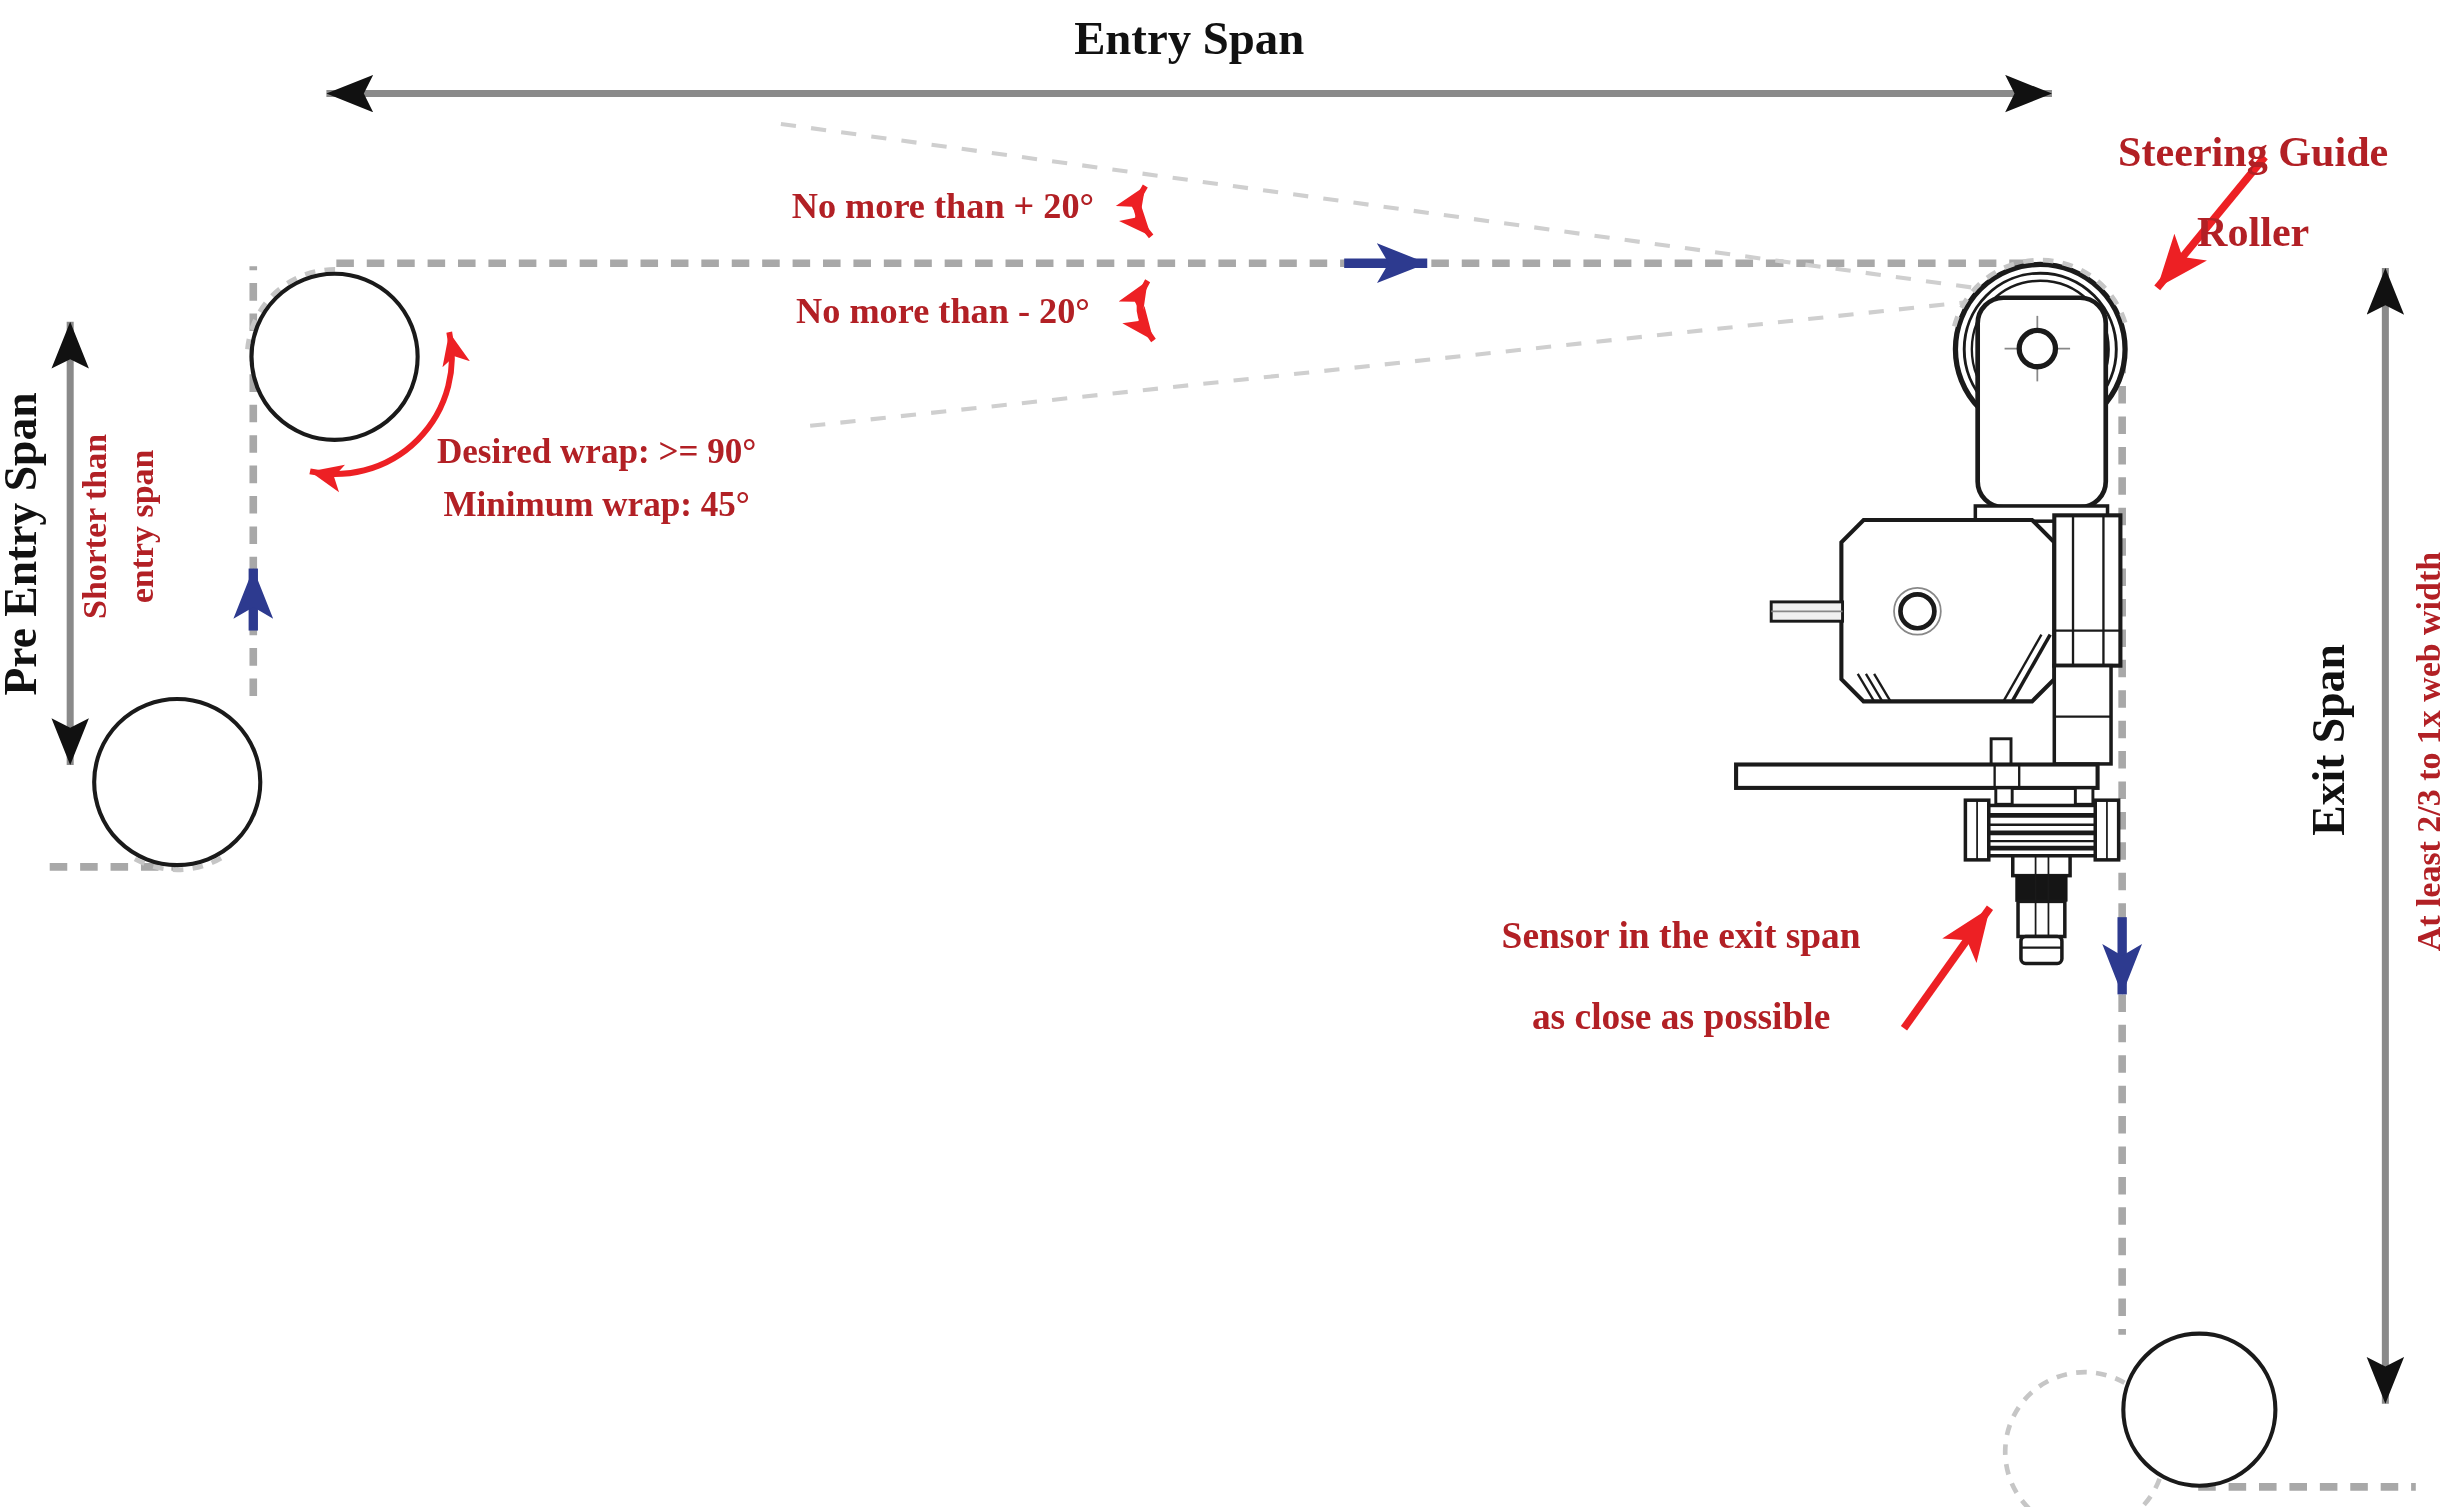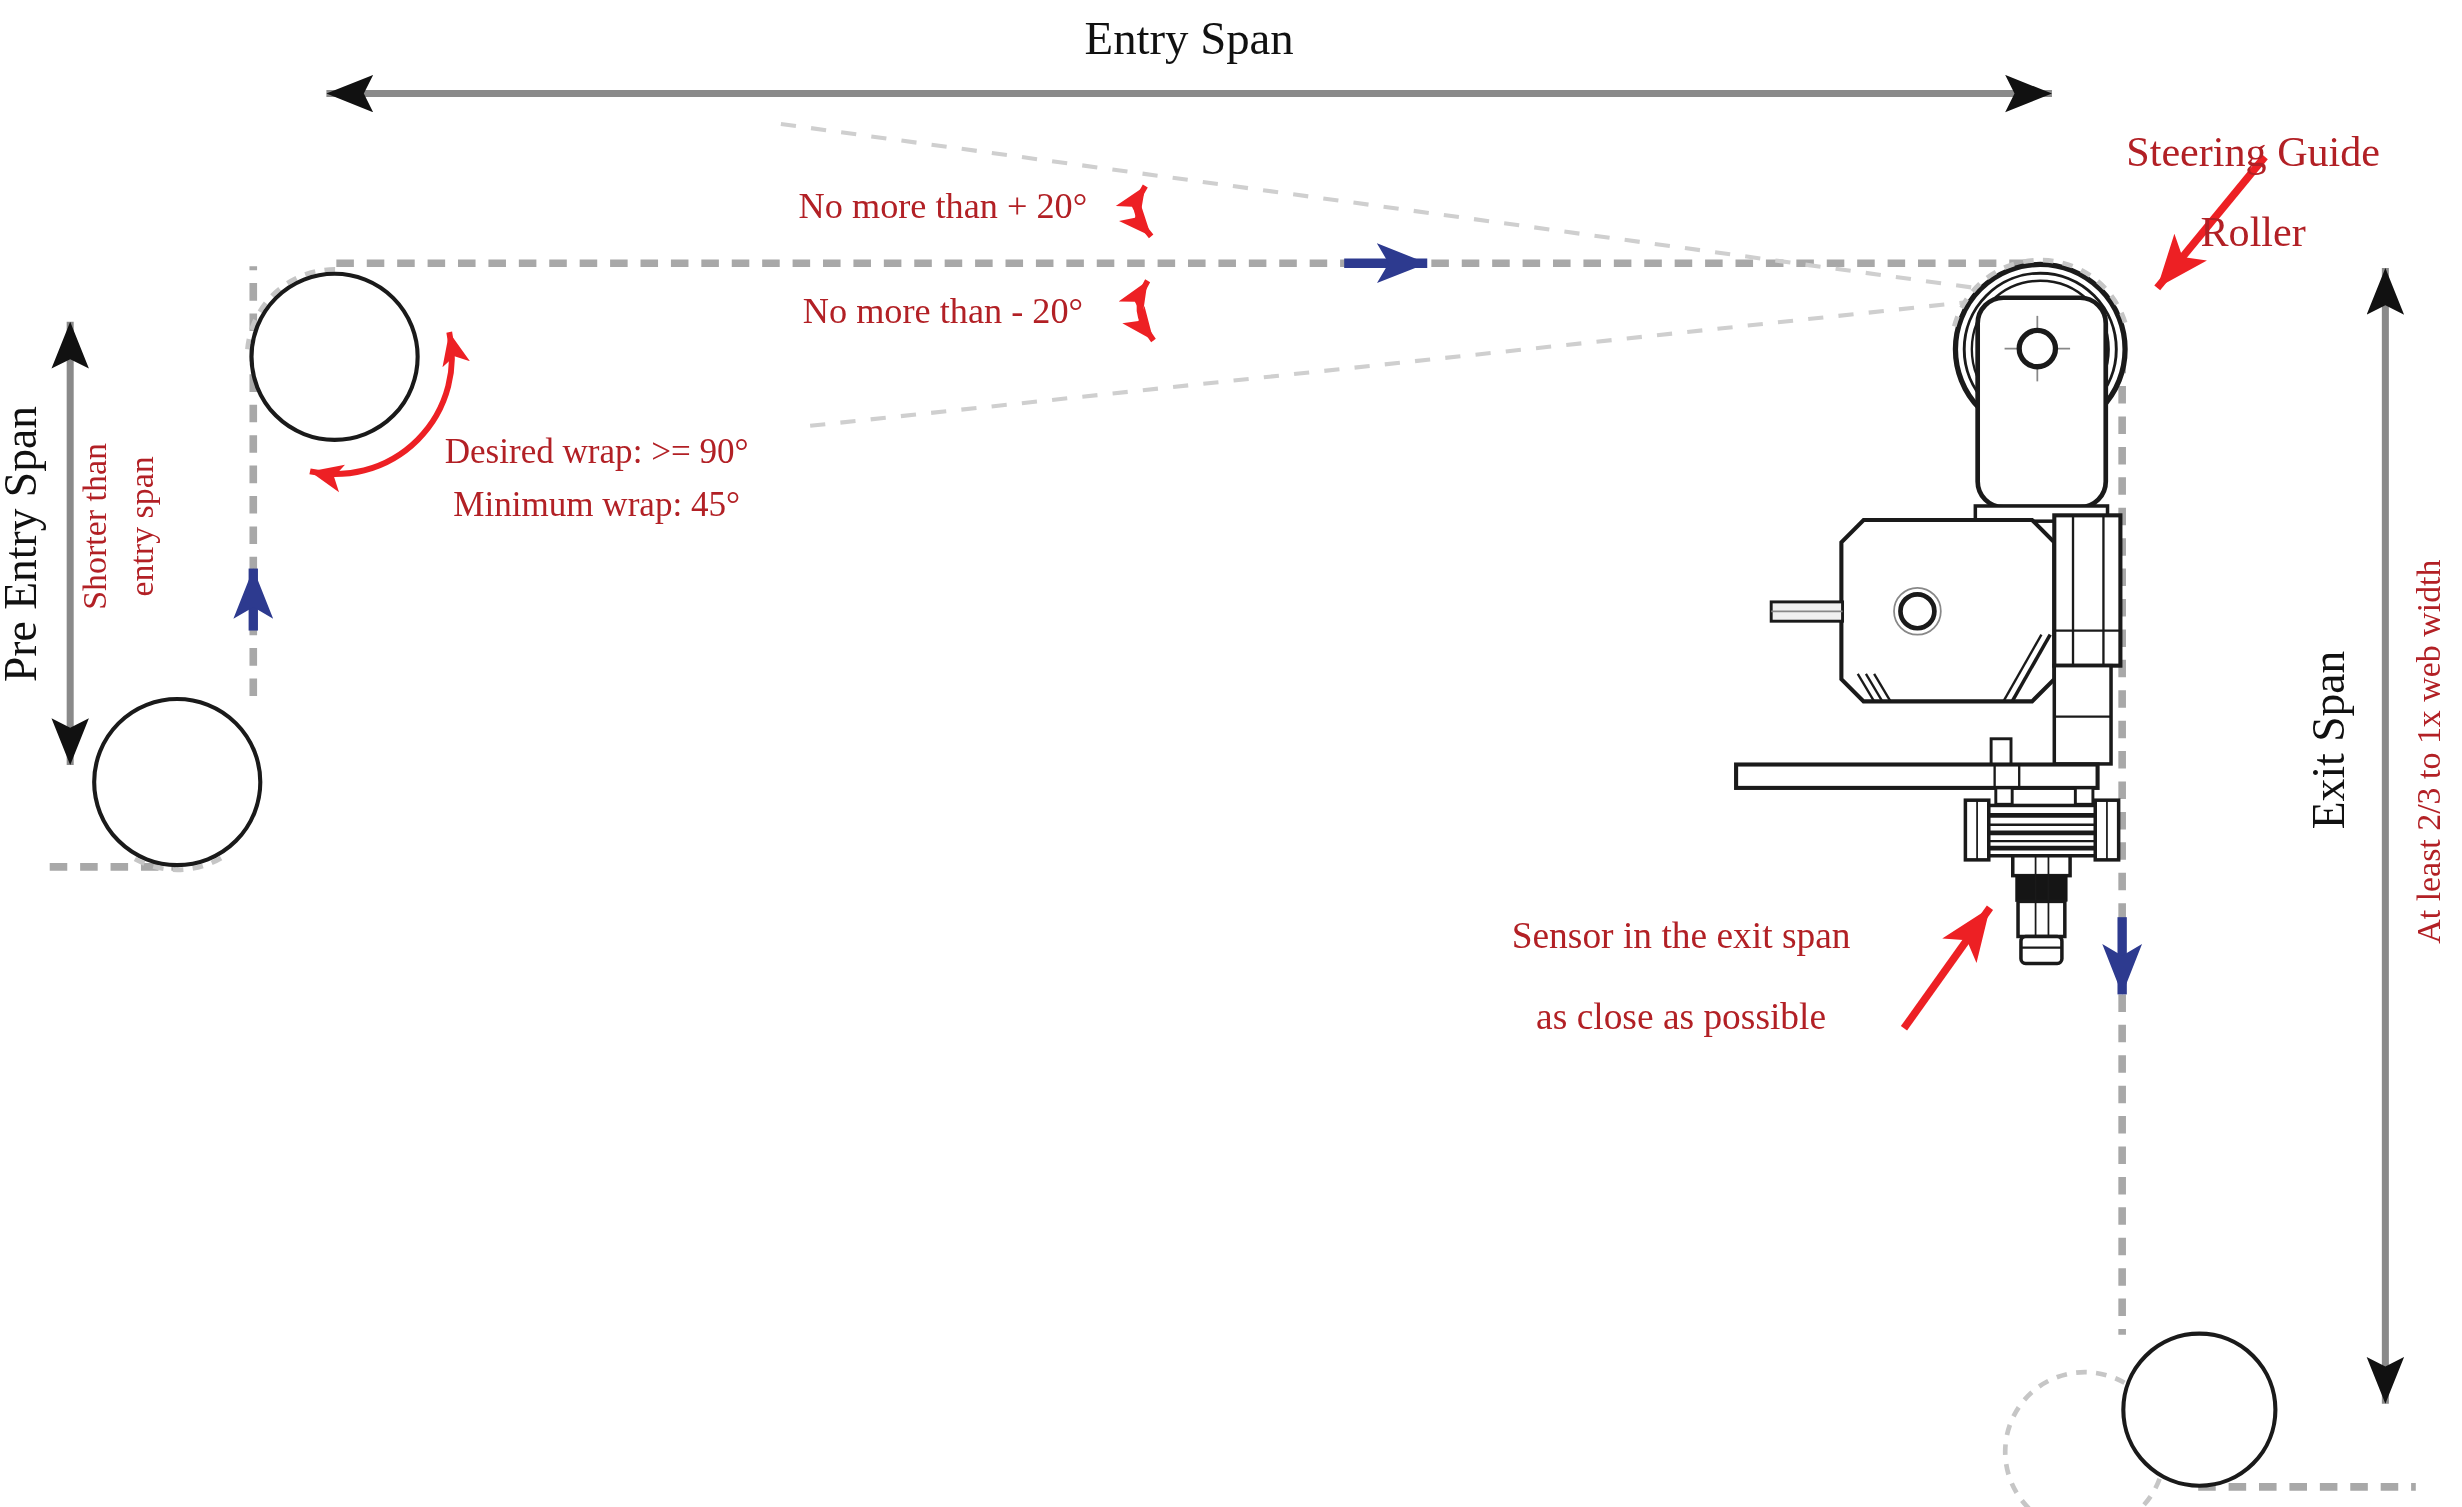--- a/index.html
+++ b/index.html
@@ -1,16 +1,16 @@
 <!DOCTYPE html>
 <html style="--label-red: #b22025; --arrow-red: #ed2024; --arrow-blue: #2d3a8f; --line-gray: #8a8a8a; --dash-gray: #a8a8a8; --faint-gray: #cfcfcf; --ink: #1a1a1a;font-size:9.4px"><head>
 <meta charset="utf-8">
 <style>
   html,body{margin:0;padding:0;background:#ffffff;}
-  .stage{position:relative;width:100%;max-width:2462px;margin:0 auto;background:#4c1d95;}
+  .stage{position:relative;width:100%;max-width:2462px;margin:0 auto;background:#4c1d95;font-weight:bold;}
   svg{display:block;width:100%;height:auto;background:#fff;
       font-family:"Liberation Serif","DejaVu Serif",serif;}
   .lbl-black{fill:#111111;}
   .lbl-red{fill:var(--label-red,#b22025);}
   .dimline{stroke:var(--line-gray,#8a8a8a);stroke-width:12;}
   .webdash{stroke:var(--dash-gray,#a8a8a8);stroke-width:13;stroke-dasharray:30 22;fill:none;}
   .wedge{stroke:var(--faint-gray,#cfcfcf);stroke-width:7;stroke-dasharray:26 26;fill:none;}
   .bluearrow{stroke:var(--arrow-blue,#2d3a8f);stroke-width:16;fill:none;}
   .redarrow{stroke:var(--arrow-red,#ed2024);stroke-width:13;fill:none;}
   .redcurve{stroke:var(--arrow-red,#ed2024);stroke-width:10;fill:none;}

